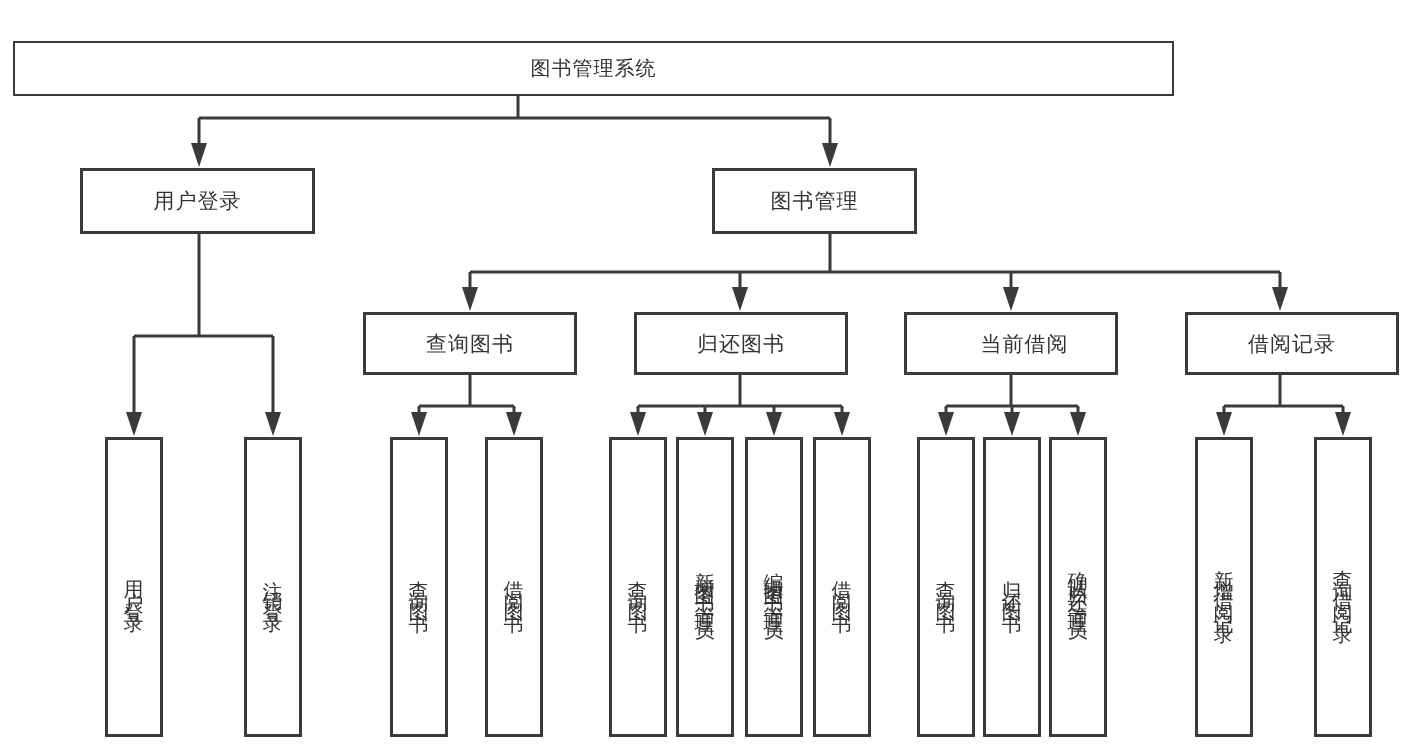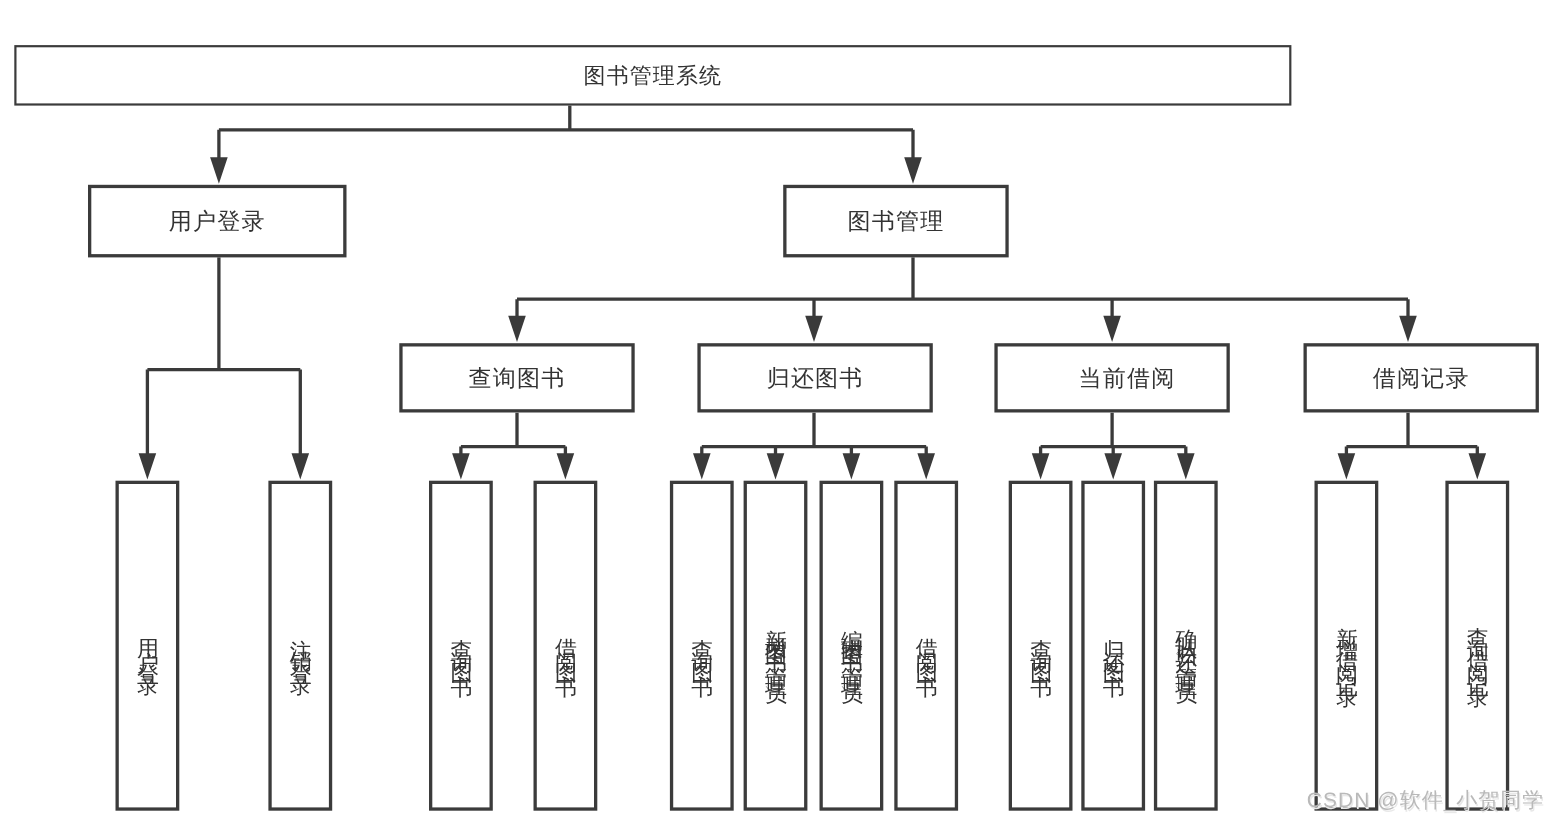--- a/index.html
+++ b/index.html
@@ -148,15 +148,14 @@
     <span class="vtext">确认归还（管理员）</span>
   </div>
 
   <div class="leaf" style="left:1195px;">
     <span class="vtext">新增借阅记录</span>
   </div>
   <div class="leaf" style="left:1314px;">
     <span class="vtext">查询借阅记录</span>
   </div>
 
-  <div class="watermark">CSDN @软件_小贺同学</div>
 
 </div>
 
 </body></html>

